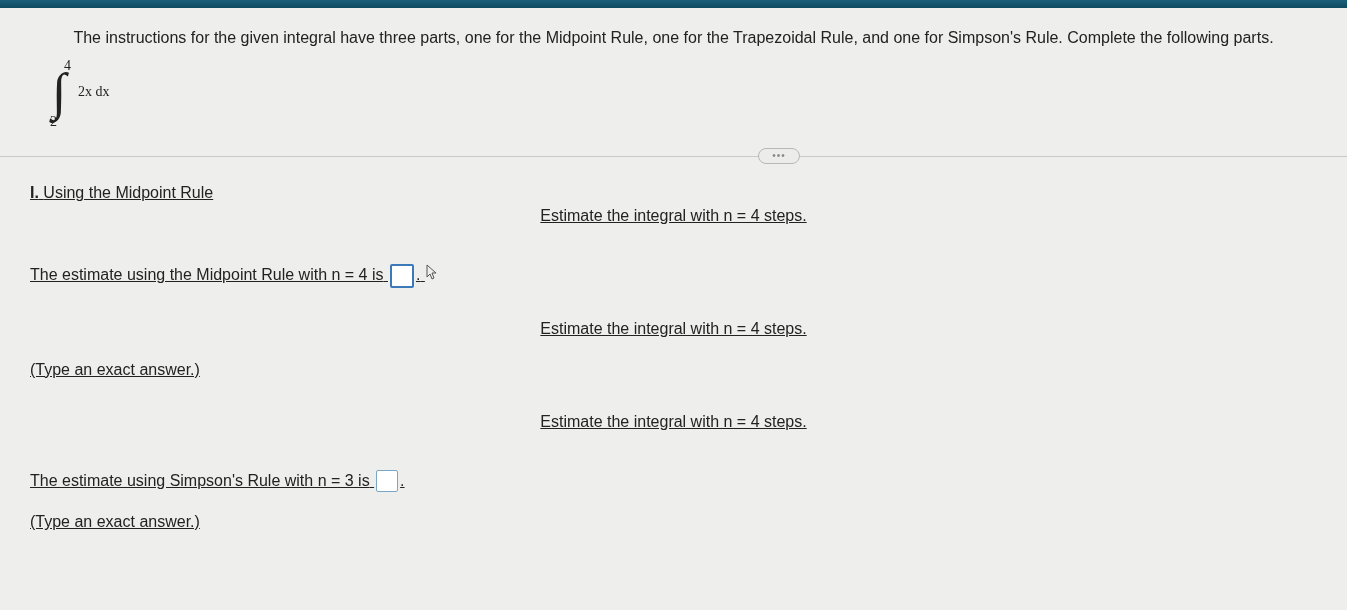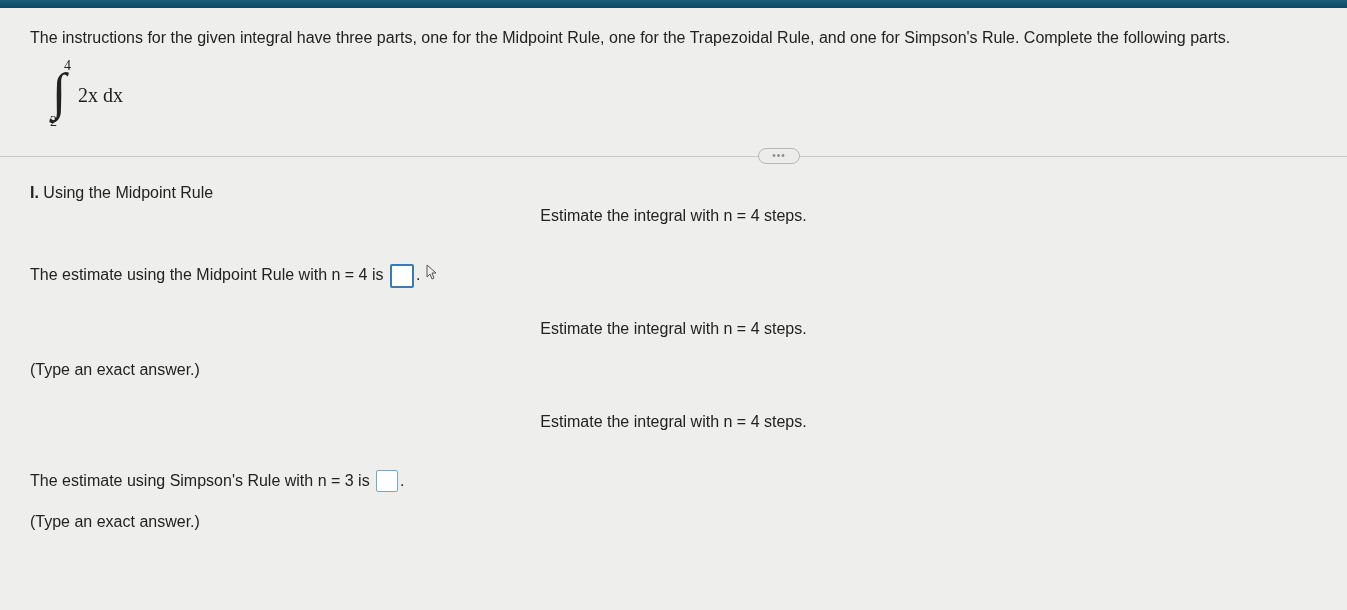--- a/index.html
+++ b/index.html
@@ -18,20 +18,21 @@
   }
   .content {
     background: #eeeeec;
     padding: 18px 30px 20px 30px;
     min-height: 602px;
     position: relative;
   }
   .intro {
     margin-bottom: 10px;
     line-height: 1.5;
+    text-align: center;
   }
   .integral {
     margin-left: 20px;
     margin-top: 8px;
     margin-bottom: 18px;
     font-family: 'Times New Roman', serif;
     position: relative;
     height: 68px;
   }
   .integral .upper {
@@ -51,21 +52,21 @@
   .integral .lower {
     position: absolute;
     left: 0px;
     top: 54px;
     font-size: 14px;
   }
   .integral .integrand {
     position: absolute;
     left: 28px;
     top: 24px;
-    font-size: 20px;
+    font-size: 14px;
   }
   .divider-row {
     position: relative;
     height: 20px;
     margin: 6px -30px 18px -30px;
   }
   .divider-line {
     position: absolute;
     left: 0; right: 0; top: 50%;
     height: 1px;
@@ -82,20 +83,21 @@
     background: #ececea;
     color: #888;
     font-size: 10px;
     text-align: center;
     line-height: 13px;
     letter-spacing: 1px;
     cursor: pointer;
   }
   .section {
     margin-bottom: 28px;
+    text-decoration: underline;
   }
   .section-title {
     font-weight: 400;
     margin-bottom: 2px;
   }
   .section-title b { font-weight: bold; }
   .line {
     margin: 2px 0;
     line-height: 1.5;
     text-align: center;

